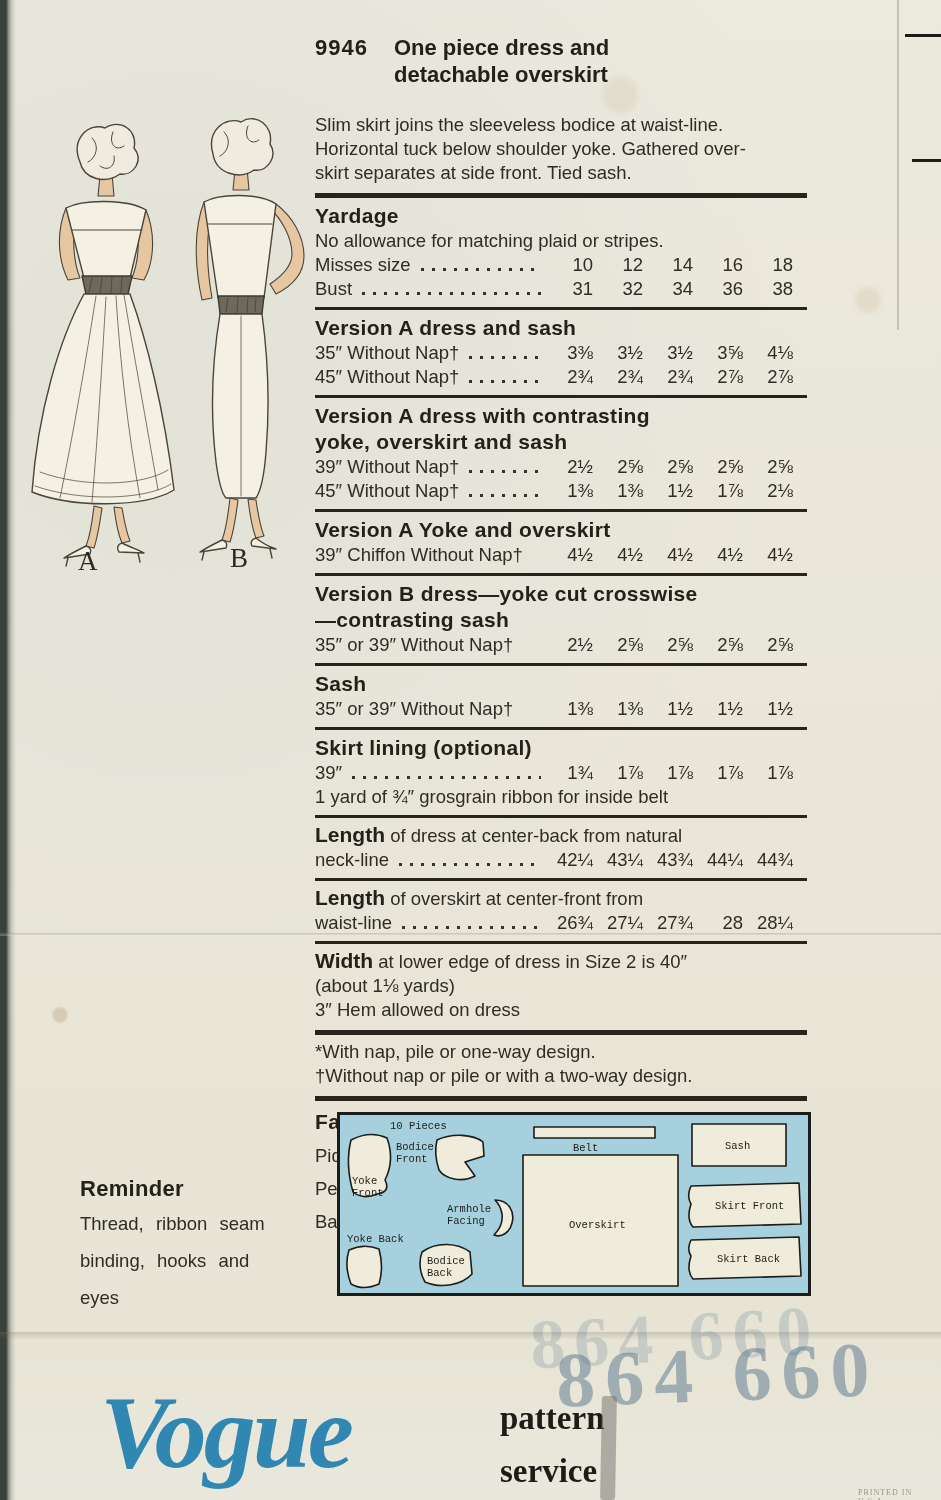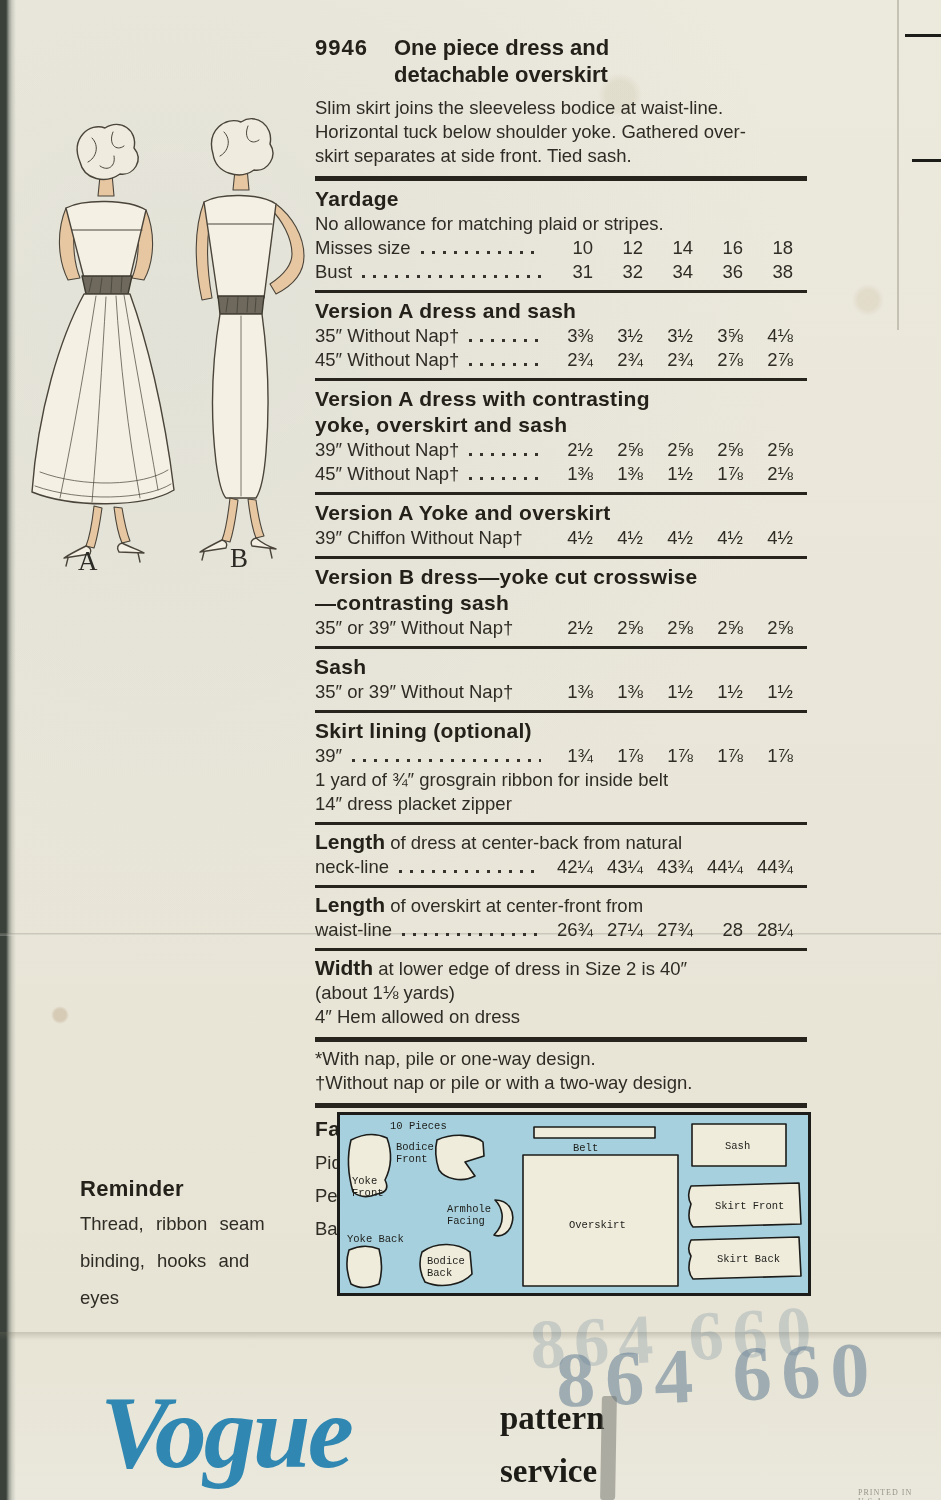--- a/index.html
+++ b/index.html
@@ -22,21 +22,21 @@
     background:linear-gradient(180deg,rgba(120,114,98,.28),rgba(255,255,255,0));}
   .crease-v{position:absolute;left:897px;top:0;width:2px;height:330px;background:rgba(140,135,118,.4);}
   .edge-tick{position:absolute;height:3px;background:#1c1c19;}
   .tick1{left:905px;top:34px;width:36px;}
   .tick2{left:912px;top:159px;width:29px;}
 
   
   .main{position:absolute;left:315px;top:34px;width:492px;font-size:18.5px;line-height:24px;}
   .h1row{display:flex;font-weight:bold;font-size:22px;line-height:27px;color:#232119;}
   .h1num{margin-right:26px;letter-spacing:1px;}
-  .desc{margin-top:8px;margin-bottom:4px;}
+  .desc{margin-top:25px;margin-bottom:4px;}
   .rule{border-top:3px solid #26241d;margin:6px 0 5px 0;}
   .rule.thick{border-top-width:5px;margin-top:8px;}
   .shead{font-weight:bold;font-size:21px;line-height:26px;color:#232119;letter-spacing:.3px;}
   .yrow{display:flex;align-items:baseline;white-space:nowrap;}
   .ylabel{flex:none;}
   .leader{flex:1;height:7px;align-self:flex-end;margin:0 2px 4px 6px;}
   .leader.dotted{background-image:radial-gradient(circle,#35332b 1.5px,transparent 1.9px);
     background-size:11px 7px;background-repeat:repeat-x;background-position:left bottom;}
   .vals{flex:none;width:250px;padding-right:14px;display:flex;align-items:flex-end;}
   .vals .cell{flex:1;text-align:right;}
@@ -293,21 +293,20 @@
           <span class="leader dotted"></span>
           <span class="vals">
             <span class="cell">1¾</span>
             <span class="cell">1⅞</span>
             <span class="cell">1⅞</span>
             <span class="cell">1⅞</span>
             <span class="cell">1⅞</span>
           </span>
         </div>
       <div>1 yard of ¾″ grosgrain ribbon for inside belt</div>
-      <div>14″ dress placket zipper</div>
     </div>
     <div class="rule"></div>
 
     <div class="msec">
       <div class="mline1"><span class="mbold">Length</span> <span>of dress at center-back from natural</span></div>
       <div class="yrow">
           <span class="ylabel">neck-line</span>
           <span class="leader dotted"></span>
           <span class="vals">
             <span class="cell">42¼</span>
@@ -332,21 +331,21 @@
             <span class="cell">28</span>
             <span class="cell">28¼</span>
           </span>
         </div>
     </div>
     <div class="rule"></div>
 
     <div class="msec">
       <div class="mline1"><span class="mbold">Width</span> <span>at lower edge of dress in Size 2 is 40″</span></div>
       <div>(about 1⅛ yards)</div>
-      <div>4″ Hem allowed on dress</div>
+      <div>3″ Hem allowed on dress</div>
     </div>
     <div class="rule thick"></div>
 
     <div class="fnotes">
       <div>*With nap, pile or one-way design.</div>
       <div>†Without nap or pile or with a two-way design.</div>
     </div>
     <div class="rule thick"></div>
 
     <div class="shead fabric-head">Fabric suggestions</div>

